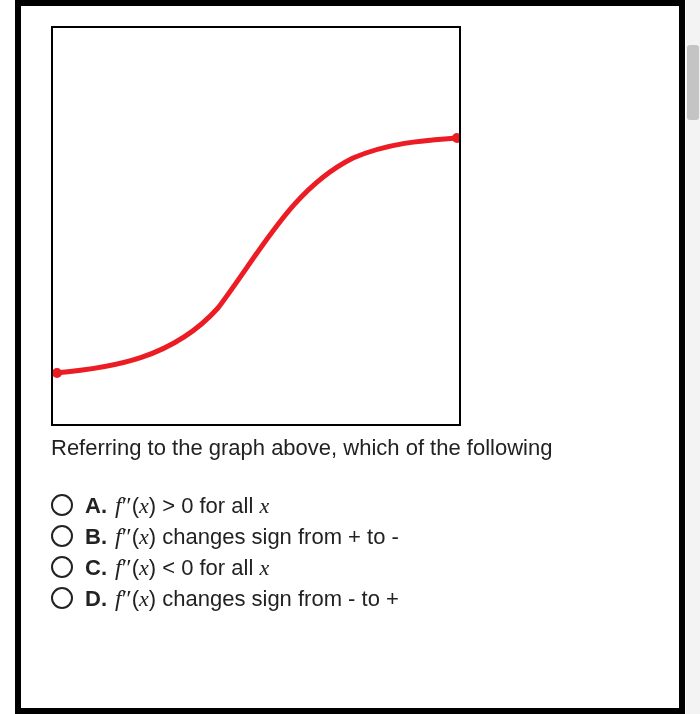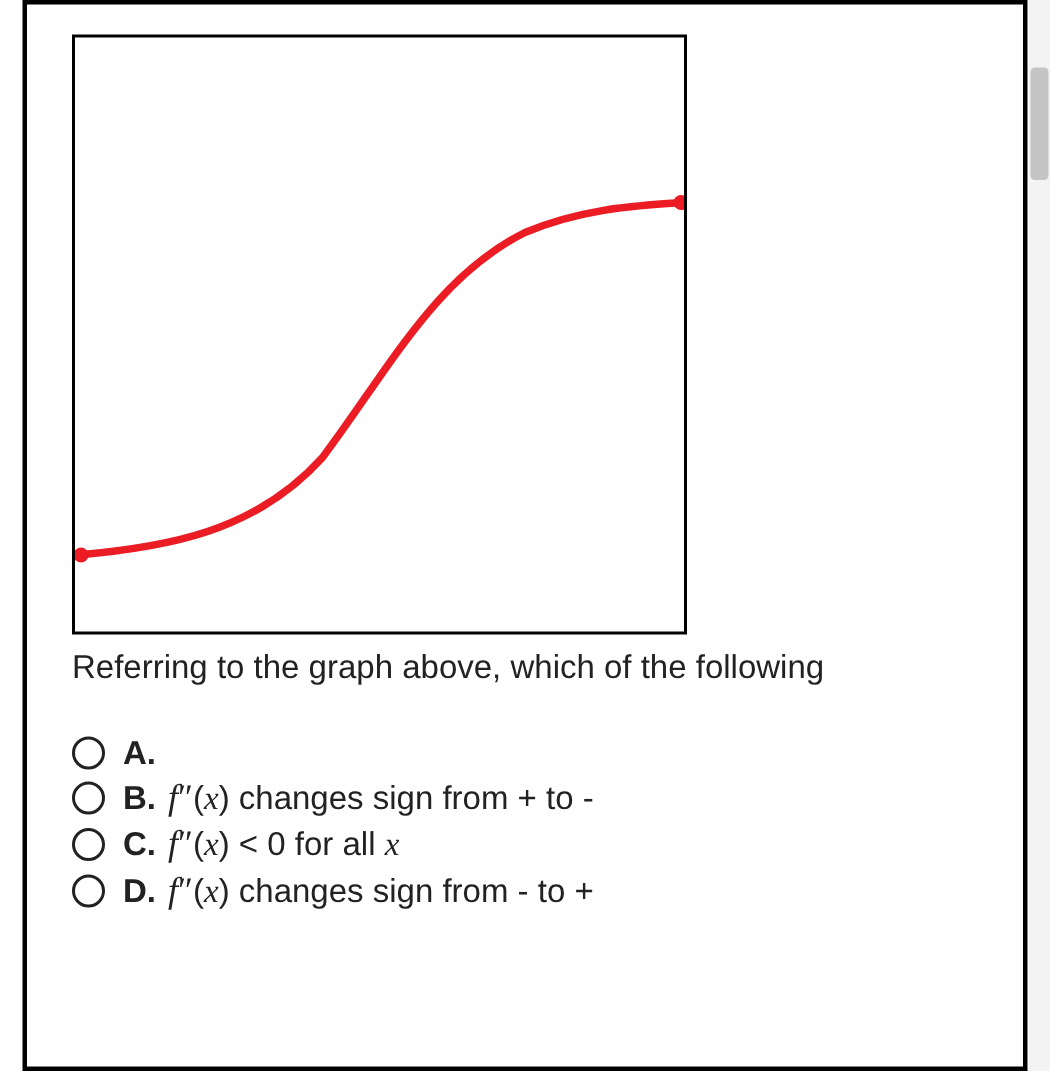--- a/index.html
+++ b/index.html
@@ -8,21 +8,21 @@
       padding: 0;
       font-family: Arial, Helvetica, sans-serif;
       background: #fff;
       width: 700px;
       height: 714px;
       position: relative;
     }
     .card {
       margin: 0 15px;
       background: #fff;
-      border: 3px solid #000000;
+      border: 6px solid #000000;
       padding: 0 20px 25px 20px;
       height: 714px;
     }
     .graph-frame {
       width: 410px;
       height: 400px;
       border: 2px solid #000;
       margin: 20px 0 6px 10px;
       position: relative;
       background: #fff;
@@ -120,20 +120,21 @@
   <div class="question-text">
     <span>Referring to the graph above, which of the following</span><br>
   </div>
 
   <div class="options">
 
     <div class="option-row">
       <div class="radio"></div>
       <div class="opt-label">
         <span class="opt-letter">A.</span>
+        <span><span class="math-f">f</span><span class="prime">″</span>(<span class="math-x">x</span>) &gt; 0 for all <span class="math-x">x</span></span>
       </div>
     </div>
 
     <div class="option-row">
       <div class="radio"></div>
       <div class="opt-label">
         <span class="opt-letter">B.</span>
         <span><span class="math-f">f</span><span class="prime">″</span>(<span class="math-x">x</span>) changes sign from + to -</span>
       </div>
     </div>

